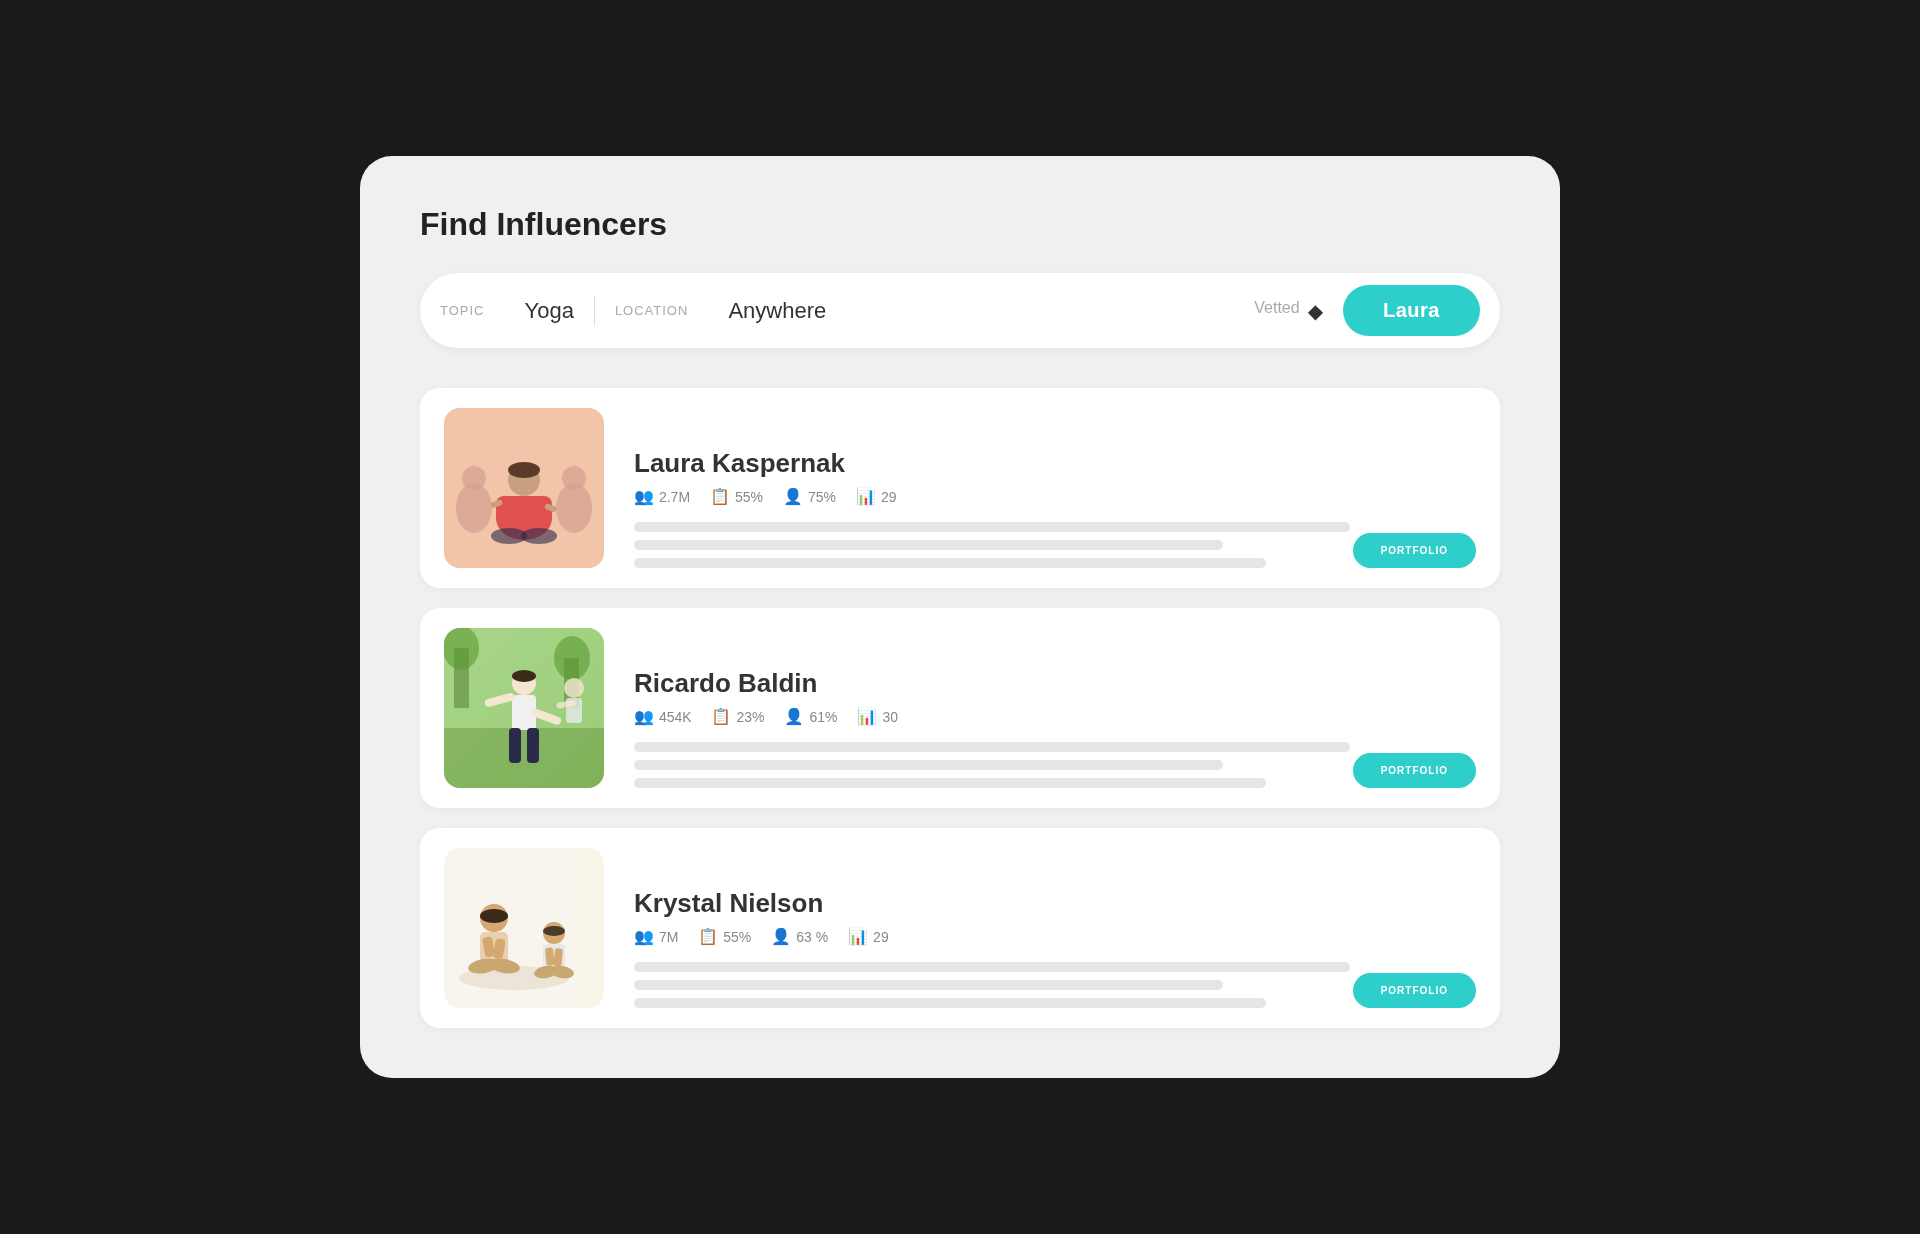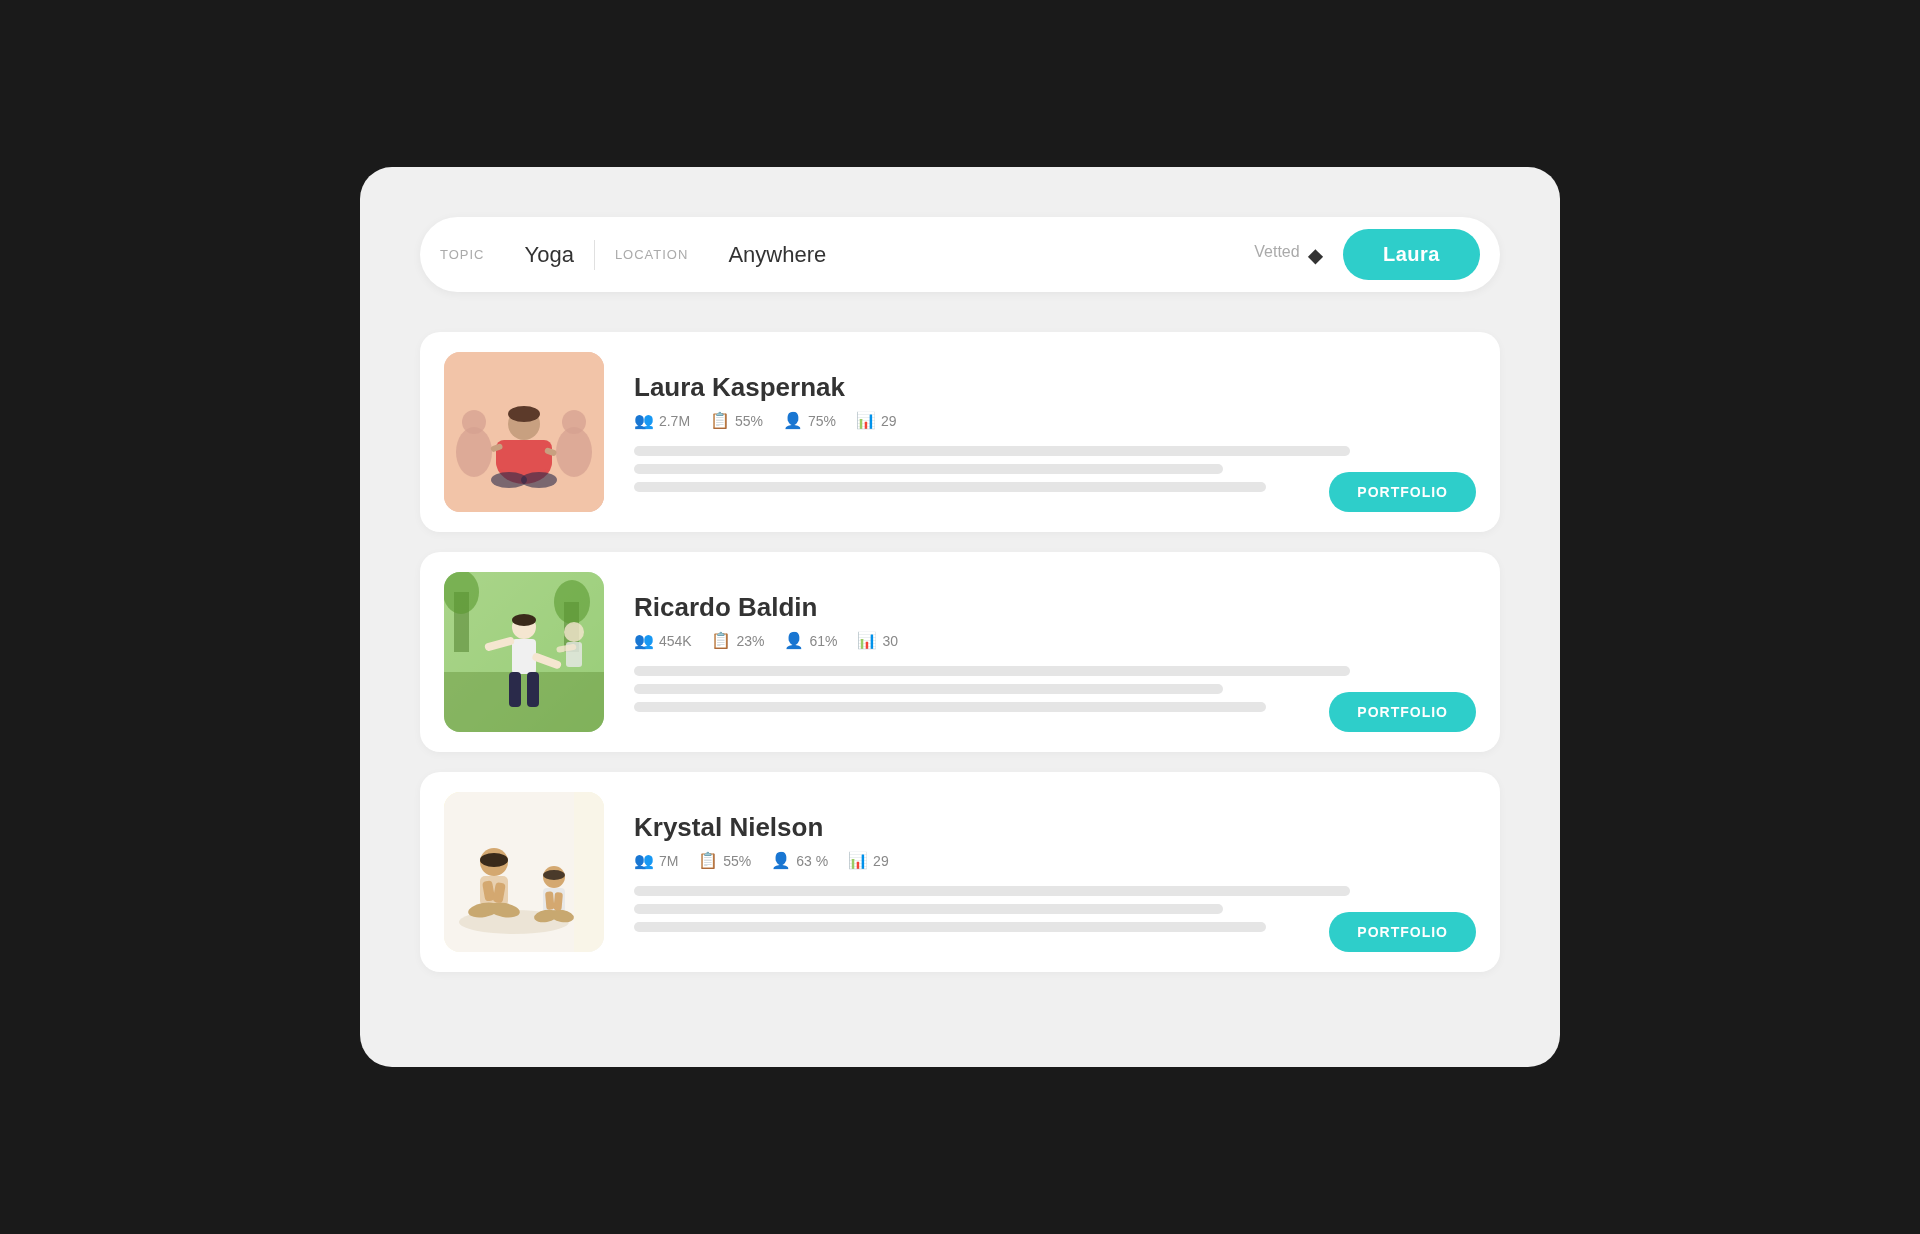--- a/index.html
+++ b/index.html
@@ -84,21 +84,21 @@
     
     .results-list {
       display: flex;
       flex-direction: column;
       gap: 20px;
     }
     .influencer-card {
       background: #fff;
       border-radius: 20px;
       display: flex;
-      align-items: center;
+      align-items: flex-end;
       padding: 20px 24px;
       gap: 30px;
       position: relative;
       box-shadow: 0 2px 8px rgba(0,0,0,0.04);
     }
     .influencer-image {
       width: 160px;
       height: 160px;
       border-radius: 16px;
       object-fit: cover;
@@ -148,21 +148,21 @@
     }
     .bar-row.long { width: 85%; }
     .bar-row.medium { width: 70%; }
     .bar-row.short { width: 75%; }
     .portfolio-btn {
       background: #2ececa;
       color: #fff;
       border: none;
       border-radius: 50px;
       padding: 12px 28px;
-      font-size: 14px;
+      font-size: 10px;
       font-weight: 700;
       cursor: pointer;
       letter-spacing: 1px;
       position: absolute;
       right: 24px;
       bottom: 20px;
     }
     
     .img-bg-1 { background: linear-gradient(135deg, #f5d5c5 0%, #e8b4a0 100%); }
     .img-bg-2 { background: linear-gradient(135deg, #c8e6c9 0%, #a5d6a7 100%); }
@@ -171,20 +171,21 @@
     
     .figure-svg {
       width: 100%;
       height: 100%;
     }
   </style>
 </head>
 <body>
 
 <div class="app-container">
+  <h1 class="page-title">Find Influencers</h1>
 
   <div class="search-bar">
     <span class="search-label">TOPIC</span>
     <span class="search-value">Yoga</span>
     <div class="search-divider"></div>
     <span class="search-label">LOCATION</span>
     <span class="search-value">Anywhere</span>
     <div class="vetted-section">
       <span class="vetted-label">Vetted</span>
       <span class="diamond-icon">◆</span>

